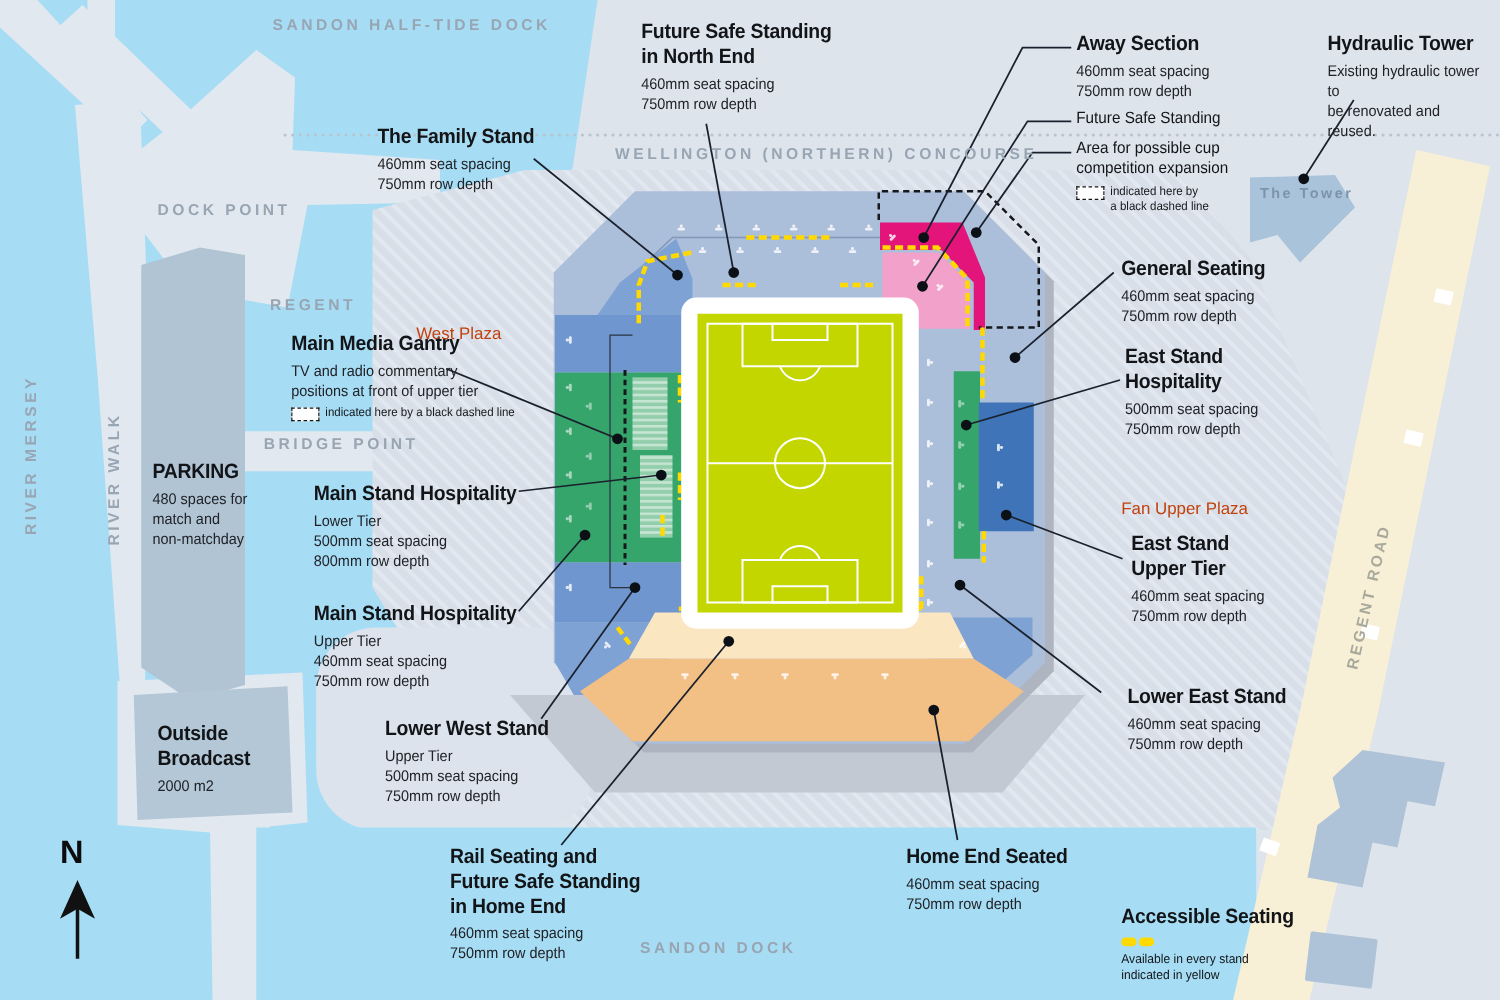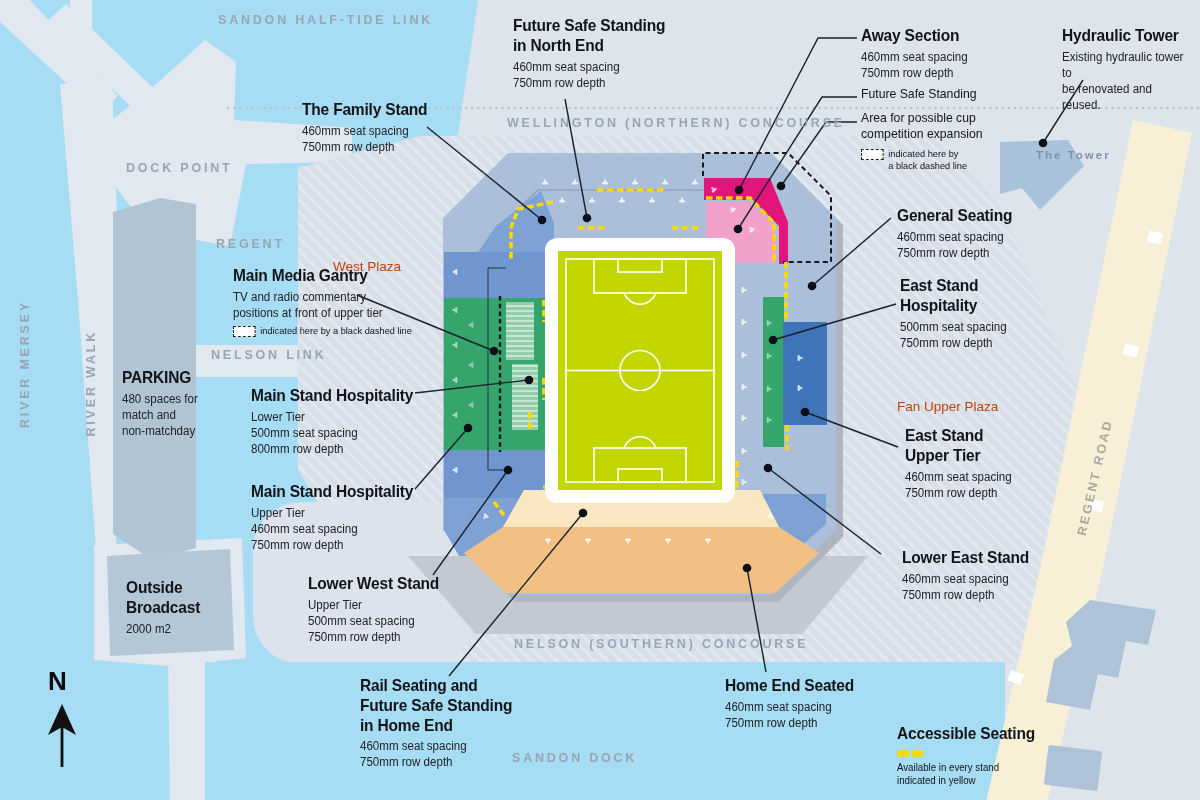--- a/index.html
+++ b/index.html
@@ -366,27 +366,26 @@
 match and
 non-matchday</div>
 </div>
 
 <div class="ann" style="left:126px;top:578px">
   <h3>Outside
 Broadcast</h3>
   <div class="body">2000 m2</div>
 </div>
 
-<div class="cap" style="left:218px;top:13px">SANDON HALF-TIDE LINK</div>
+<div class="cap" style="left:218px;top:13px">SANDON HALF-TIDE DOCK</div>
 <div class="cap" style="left:126px;top:161px">DOCK POINT</div>
 <div class="cap" style="left:216px;top:237px">REGENT</div>
-<div class="cap" style="left:211px;top:348px">NELSON LINK</div>
+<div class="cap" style="left:211px;top:348px">BRIDGE POINT</div>
 <div class="cyanlab" style="left:333px;top:239px">West Plaza</div>
-<div class="cap" style="left:507px;top:116px">WELLINGTON (NORTHERN) CONCOURSE</div>
-<div class="cap" style="left:514px;top:637px">NELSON (SOUTHERN) CONCOURSE</div>
+<div class="cap" style="left:492px;top:116px">WELLINGTON (NORTHERN) CONCOURSE</div>
 <div class="cap" style="left:512px;top:751px">SANDON DOCK</div>
 <div class="cap vlab" style="left:18px;top:300px">RIVER MERSEY</div>
 <div class="cap vlab" style="left:84px;top:330px">RIVER WALK</div>
 <div class="road-lab" style="left:1088px;top:418px">REGENT ROAD</div>
-<div class="tower-lab" style="left:1036px;top:149px">The Tower</div>
+<div class="tower-lab" style="left:1008px;top:149px">The Tower</div>
 <div class="compass-n" style="left:48px;top:666px">N</div>
 
 </div>
 
 </body></html>

